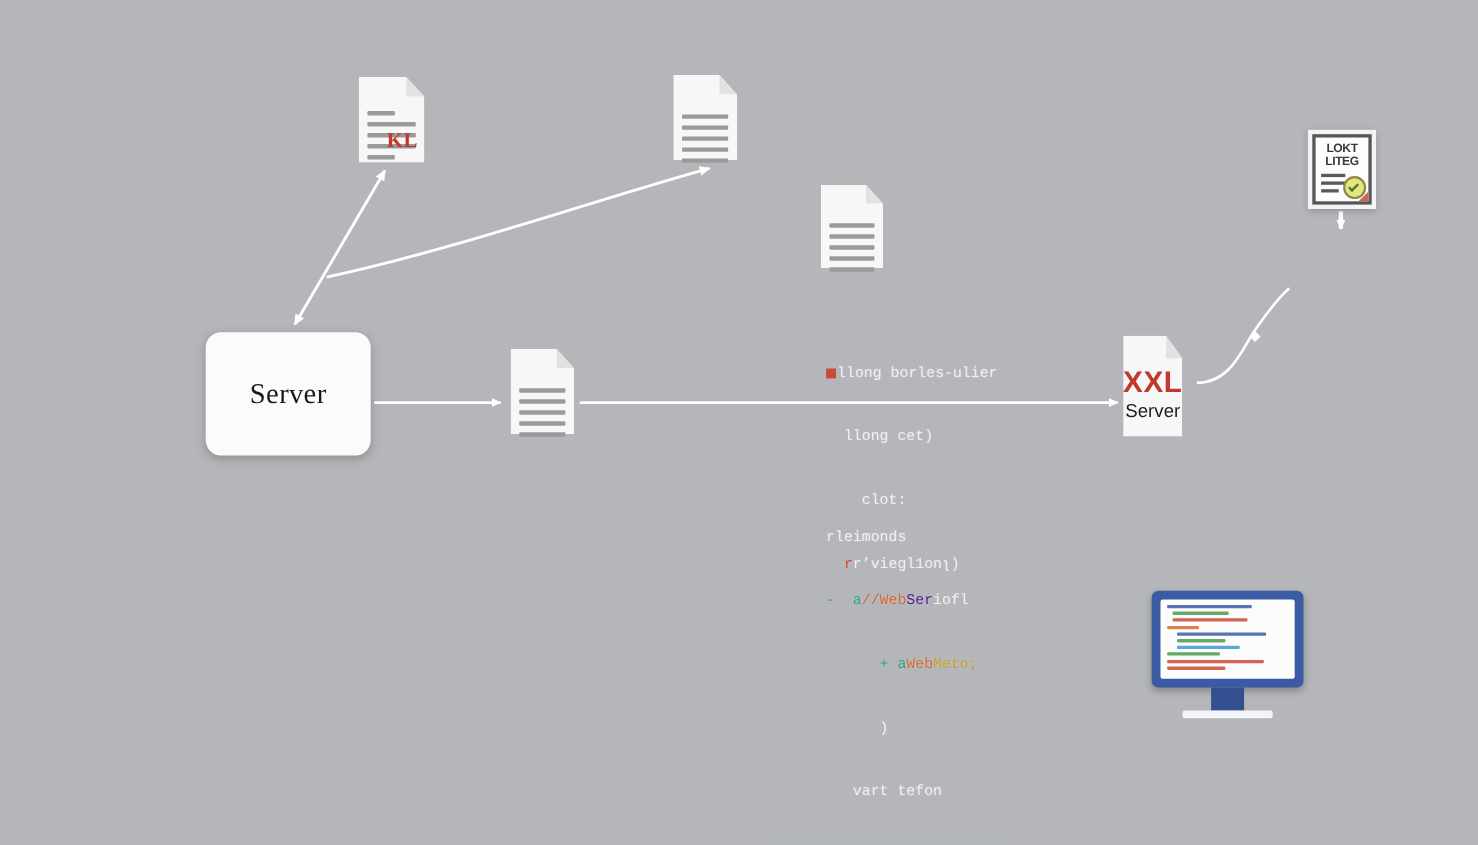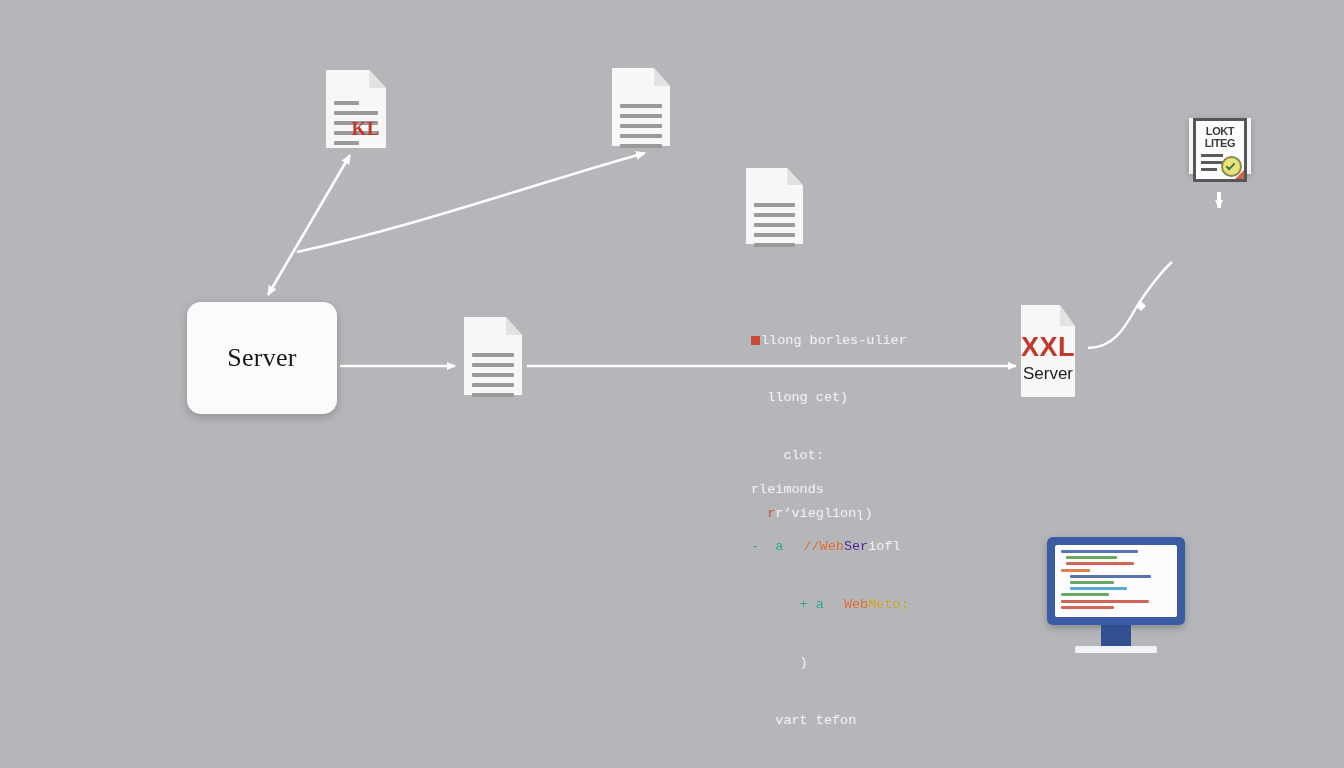--- a/index.html
+++ b/index.html
@@ -62,23 +62,23 @@
     display:block;font-family:"Liberation Sans", sans-serif;
     font-size:27px;font-weight:bold;color:#c0392b;letter-spacing:.5px;line-height:1.05;
   }
   .xxl-text .sub{
     display:block;font-family:"Liberation Sans", sans-serif;
     font-size:17px;color:#1d1d1f;margin-top:3px;
   }
 
   
   .lokt-card{
-    left:1189px;top:118px;width:62px;height:56px;
+    left:1189px;top:118px;width:62px;height:72px;
     background:#f4f4f4;box-shadow:0 2px 6px rgba(60,60,60,.30);
-    display:flex;align-items:flex-start;justify-content:center;
+    display:flex;align-items:center;justify-content:center;
   }
   .lokt-inner{
     width:48px;height:58px;border:3px solid #55555a;background:#fdfdfd;
     position:relative;overflow:hidden;
   }
   .lokt-inner .t1,.lokt-inner .t2{
     position:absolute;left:4px;right:4px;text-align:center;
     font-family:"Liberation Sans", sans-serif;
     font-weight:bold;font-size:11px;color:#3a3a3e;letter-spacing:-.4px;
   }
@@ -129,21 +129,21 @@
   .code{
     position:absolute;
     font-family:Liberation Mono, monospace;
     font-size:13.5px;line-height:19.3px;
     color:#f0f0f0;white-space:pre;
     filter:blur(.55px);
     text-shadow:0 0 2px rgba(255,255,255,.25);
   }
   .code .r{color:#c94b3a;}
   .code .t{color:#2f9e8f;}
-  .code .o{color:#d9692f;padding-left:20px;}
+  .code .o{color:#d9692f;}
   .code .g{color:#4c1d95;}
   .code .y{color:#c9a227;}
   .code .sq{
     display:inline-block;width:9px;height:9px;background:#c94b3a;
     vertical-align:-1px;margin-right:1px;
   }
 
   
   .monitor{left:1047px;top:537px;width:138px;height:121px;position:absolute;}
   .mon-body{

